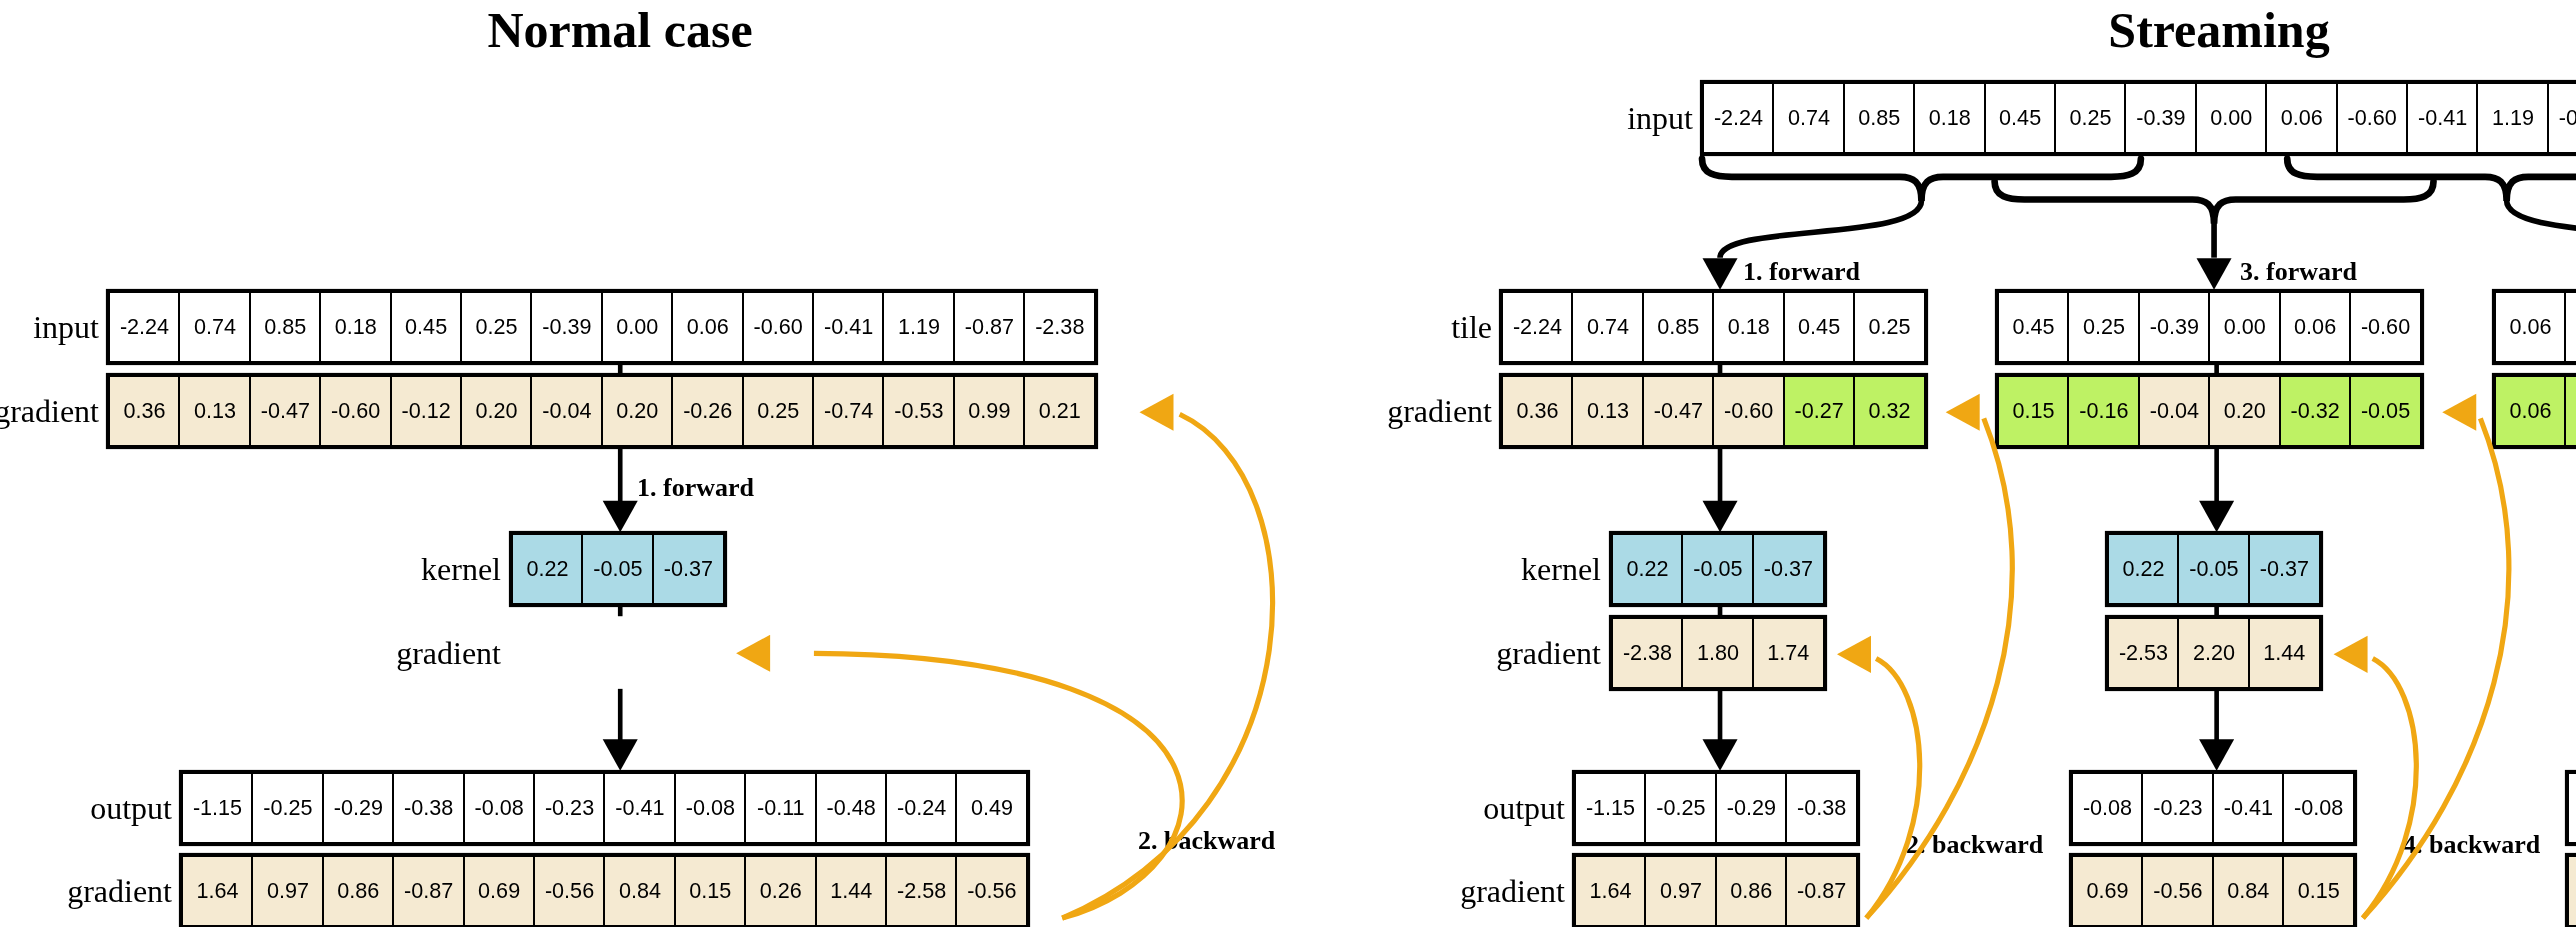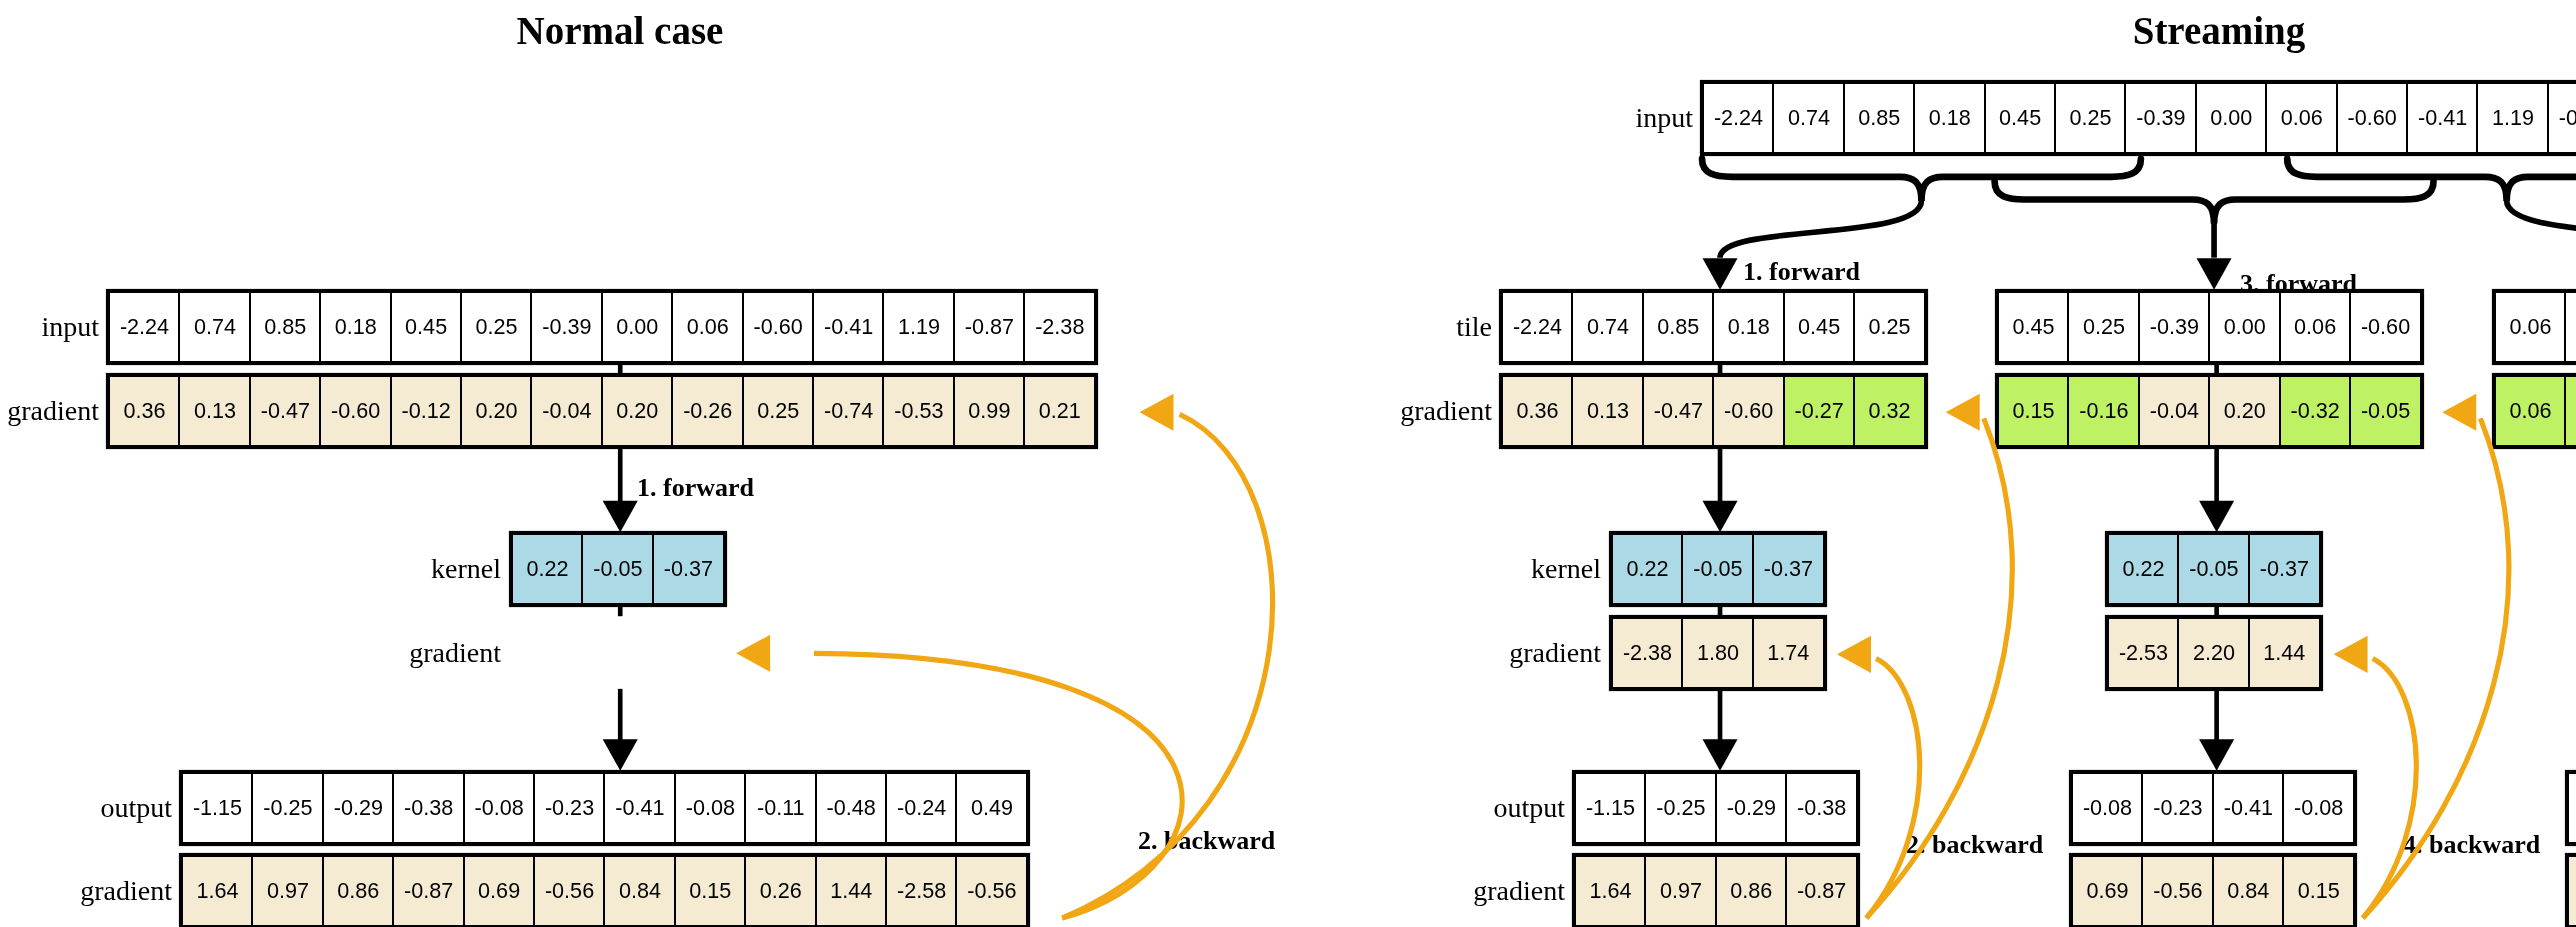--- a/index.html
+++ b/index.html
@@ -11,22 +11,22 @@
         display:flex;align-items:center;justify-content:center;
         font-family:"Liberation Sans", sans-serif;font-size:21.6px;color:#000;}
   .cell:first-child{margin-left:0;}
   .f-white{background:#ffffff;}
   .f-tan{background:#f5ead2;}
   .f-pink{background:#bef264;}
   .f-blue{background:#abdae6;}
   .f-green{background:#8cf08c;}
   .bold .cell, .cell.bold{font-weight:bold;}
   .lbl{position:absolute;white-space:nowrap;color:#000;z-index:3;}
-  .title{font-size:39px;font-weight:bold;}
-  .rowlabel{font-size:28px;}
+  .title{font-size:50px;font-weight:bold;}
+  .rowlabel{font-size:32px;}
   .step{font-size:26px;font-weight:bold;}
   .bk{stroke:#000;stroke-width:9;fill:none;}
   .fwd{stroke:#000;stroke-width:11;fill:none;}
   .brace{stroke:#000;stroke-width:13;fill:none;stroke-linecap:round;}
   .bkf{fill:#000;stroke:none;}
   .or{stroke:#f0a713;stroke-width:10;fill:none;}
   .orf{fill:#f0a713;stroke:none;}
 </style>
 </head>
 <body>
@@ -47,21 +47,21 @@
   <div class="lbl rowlabel" style="left:1492px;top:327px;transform:translate(-100%,-50%);">tile</div>
   <div class="lbl rowlabel" style="left:1492px;top:411px;transform:translate(-100%,-50%);">gradient</div>
   <div class="lbl rowlabel" style="left:1601px;top:569px;transform:translate(-100%,-50%);">kernel</div>
   <div class="lbl rowlabel" style="left:1601px;top:653px;transform:translate(-100%,-50%);">gradient</div>
   <div class="lbl rowlabel" style="left:1565px;top:808px;transform:translate(-100%,-50%);">output</div>
   <div class="lbl rowlabel" style="left:1565px;top:891px;transform:translate(-100%,-50%);">gradient</div>
 
   <div class="lbl step" style="left:637px;top:488px;transform:translate(0,-50%);">1. forward</div>
   <div class="lbl step" style="left:1138px;top:841px;transform:translate(0,-50%);">2. backward</div>
   <div class="lbl step" style="left:1743px;top:272px;transform:translate(0,-50%);">1. forward</div>
-  <div class="lbl step" style="left:2240px;top:284px;transform:translate(0,-50%);">3. forward</div>
+  <div class="lbl step" style="left:2240px;top:272px;transform:translate(0,-50%);">3. forward</div>
 
   <div class="lbl step" style="left:1906px;top:845px;transform:translate(0,-50%);">2. backward</div>
   <div class="lbl step" style="left:2403px;top:845px;transform:translate(0,-50%);">4. backward</div>
 
   <svg id="overlay" width="3046" height="928" viewBox="0 0 5913 1801">
 
     <line class="bk" x1="1204" y1="706" x2="1204" y2="726"></line>
     <line class="bk" x1="1204" y1="867" x2="1204" y2="1018"></line>
     <polygon class="bkf" points="1204,1033 1170,972 1238,972"></polygon>
     <line class="bk" x1="1204" y1="1176" x2="1204" y2="1196"></line>

